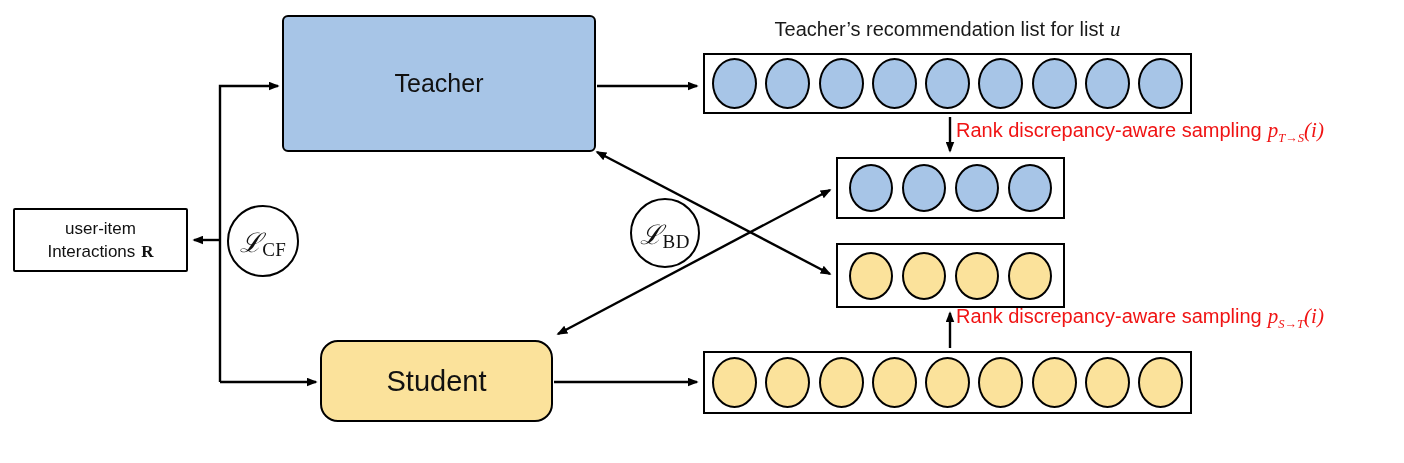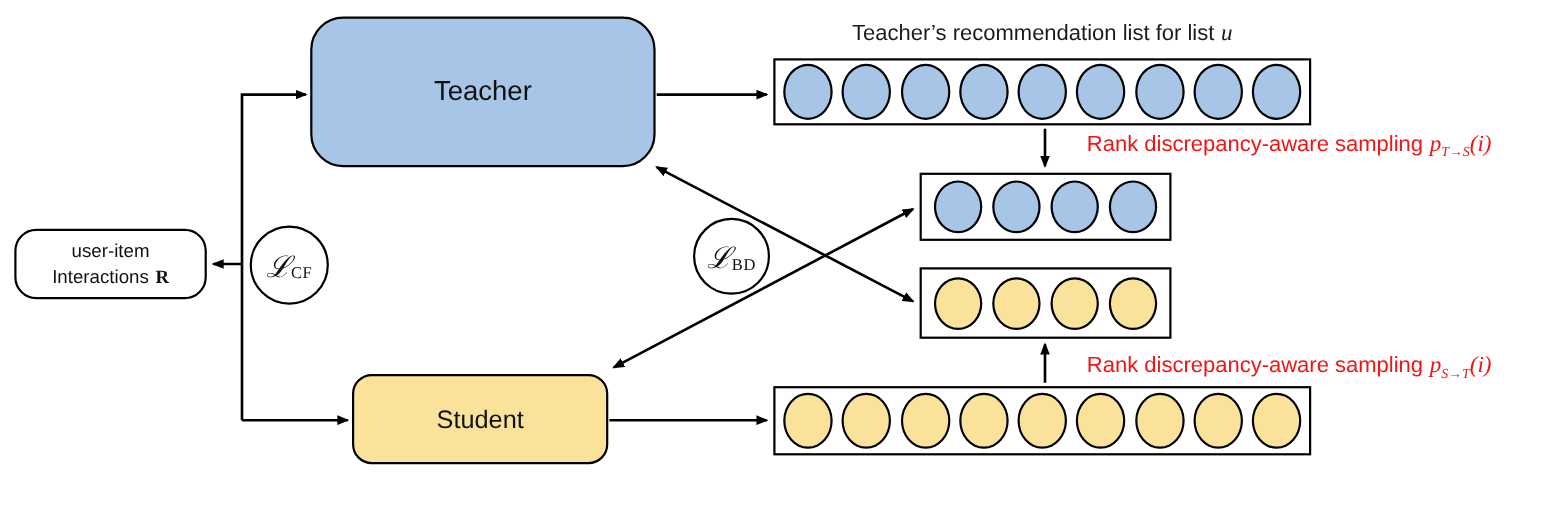--- a/index.html
+++ b/index.html
@@ -17,53 +17,53 @@
   .node{
     position:absolute;
     display:flex;flex-direction:column;align-items:center;justify-content:center;
     border:2.5px solid #000;
     text-align:center;
     box-sizing:border-box;
   }
   .teacher-node{
     left:282px;top:15px;width:314px;height:137px;
     background:var(--teacher-fill,#a7c5e7);
-    border-radius:30px;
+    border-radius:6px;
     font-size:25px;line-height:33px;
   }
   .student-node{
     left:320px;top:340px;width:233px;height:82px;
     background:var(--student-fill,#fbe29b);
     border-radius:18px;
-    font-size:23px;line-height:30px;
+    font-size:29px;line-height:30px;
   }
   .interactions-node{
     left:13px;top:208px;width:175px;height:64px;
     background:#fff;
-    border-radius:20px;
+    border-radius:2px;
     border-width:2px;
     font-size:17px;line-height:23px;
   }
   .math{font-family:"Liberation Serif", serif;font-style:italic;}
   .math sub{font-size:0.62em;font-style:italic;}
   .mat-bold{font-family:"Liberation Serif", serif;font-style:normal;font-weight:bold;}
   .sp{margin-left:6px;}
 
   .loss-circle{
     position:absolute;
     border:2.5px solid #000;border-radius:50%;
     background:#fff;
     display:flex;align-items:center;justify-content:center;
     box-sizing:border-box;
     font-family:"Liberation Serif", serif;
   }
   .loss-cf{left:227px;top:205px;width:72px;height:72px;}
   .loss-bd{left:630px;top:198px;width:70px;height:70px;}
   .script-l{font-size:27px;font-style:italic;}
-  .loss-sub{font-size:15px;margin-top:17px;letter-spacing:0.5px;}
+  .loss-sub{font-size:19px;margin-top:17px;letter-spacing:0.5px;}
 
   .strip{
     position:absolute;
     border:2.5px solid #000;
     background:#fff;
     box-sizing:border-box;
     display:flex;align-items:center;justify-content:space-between;
     padding:0 7px;
   }
   .teacher-strip{left:703px;top:53px;width:489px;height:61px;}
@@ -86,24 +86,23 @@
     text-align:center;font-size:20px;color:#1a1a1a;
   }
   .caption-top{top:17px;}
   .caption-bottom{top:423px;}
   .caption .math{font-size:21px;}
 
   .red-label{
     position:absolute;left:956px;
     font-size:20px;white-space:nowrap;
     color:var(--accent-red,#f01414);
-    margin-left:32px;
   }
   .red-top{top:118px;}
-  .red-bottom{top:319px;}
+  .red-bottom{top:304px;}
   .red-label .math{font-size:21px;}
   .red-label .math sub{font-size:0.60em;}
 </style>
 </head>
 <body>
 
 <div class="figure" style="--teacher-fill: #a7c5e7; --student-fill: #fbe29b; --accent-red: #f01414; --ink: #111111;">
 
   <svg class="arrows" viewBox="0 0 1404 463">
     <defs>

